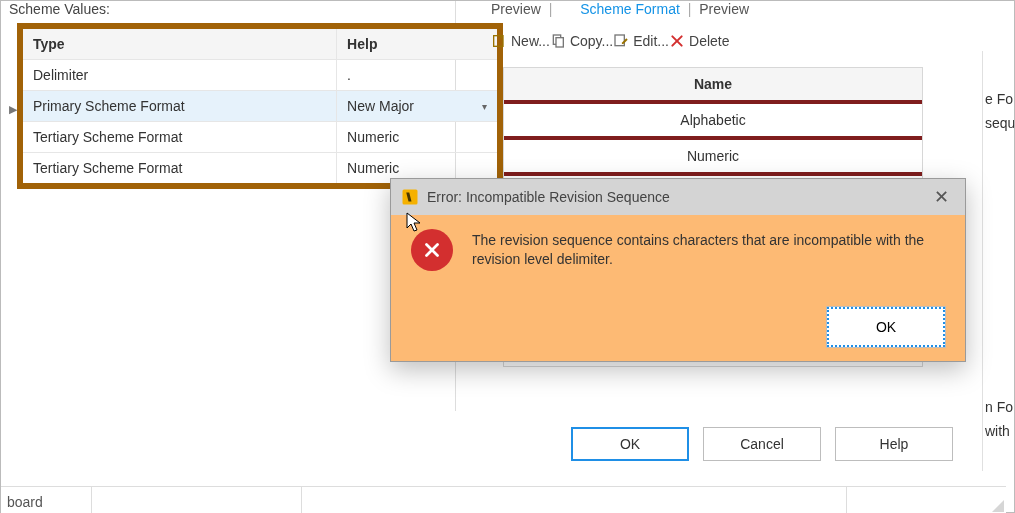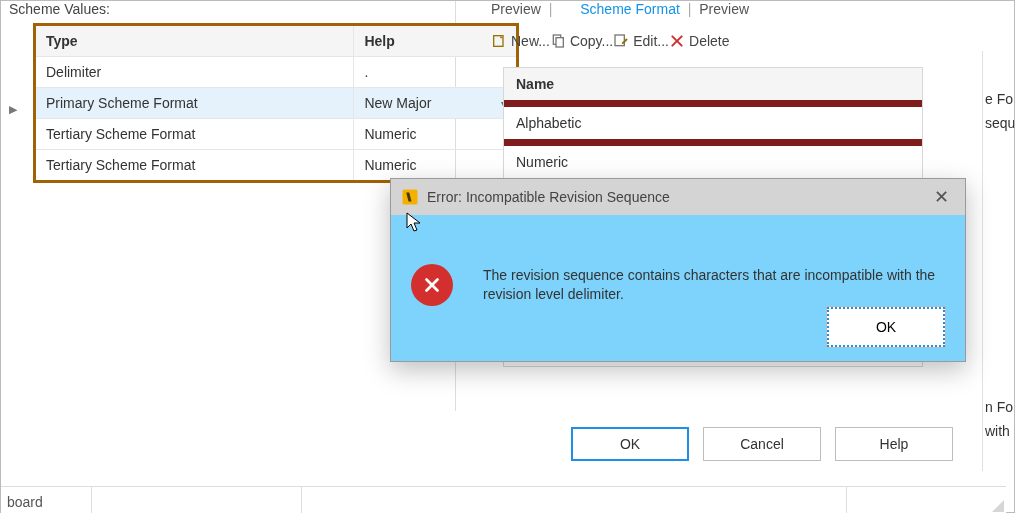--- a/index.html
+++ b/index.html
@@ -27,24 +27,24 @@
     height: 410px;
     border-right: 1px solid #ddd;
     padding: 0 12px 12px 8px;
   }
   .left-panel .lbl {
     margin: 0 0 6px 0;
     color: #444;
     font-size: 14px;
   }
   .grid {
-    border: 3px solid #a16207;
+    border: 6px solid #a16207;
     border-collapse: collapse;
     width: 486px;
-    margin-left: 24px;
+    margin-left: 8px;
   }
   .grid th, .grid td {
     border: 1px solid #e6e6e6;
     padding: 7px 10px;
     text-align: left;
     font-weight: normal;
     color: #333;
   }
   .grid th {
     background: #f5f5f5;
@@ -99,23 +99,23 @@
     width: 420px;
     border: 1px solid #d7d7d7;
     background: #fff;
     height: 300px;
   }
   .name-table-wrap table {
     border-collapse: collapse;
     width: 100%;
   }
   .name-table-wrap th, .name-table-wrap td {
-    border-bottom: 7px solid #7f1d1d;
+    border-bottom: 4px solid #7f1d1d;
     padding: 8px 12px;
-    text-align: left;
+    text-align: center;
     font-weight: normal;
   }
   .name-table-wrap th {
     background: #f5f5f5;
     font-weight: 600;
   }
 
   .dialog-buttons {
     position: absolute;
     top: 426px;
@@ -174,21 +174,21 @@
     opacity:.6;
   }
 
   
   .modal {
     position: absolute;
     left: 390px;
     top: 178px;
     width: 576px;
     height: 184px;
-    background: #7dd3fc;
+    background: #fdba74;
     border: 1px solid #9a9a9a;
     box-shadow: 0 8px 24px rgba(0,0,0,.25);
   }
   .modal .titlebar {
     height: 36px;
     background: #d4d4d4;
     display: flex;
     align-items: center;
     padding: 0 10px;
     gap: 8px;
@@ -197,22 +197,21 @@
   .modal .titlebar .closebtn {
     margin-left: auto;
     color: #555;
     font-size: 18px;
     cursor: pointer;
     padding: 2px 6px;
   }
   .modal .body {
     display: flex;
     padding: 14px 20px 0 20px;
-    gap: 30px;
-    margin-top: 35px;
+    gap: 19px;
   }
   .modal .body .msg {
     color: #333;
     line-height: 1.35;
     padding-top: 2px;
   }
   .modal .err-icon {
     width: 42px; height: 42px; flex: 0 0 42px;
     border-radius: 50%;
     background: #d32f2f;

